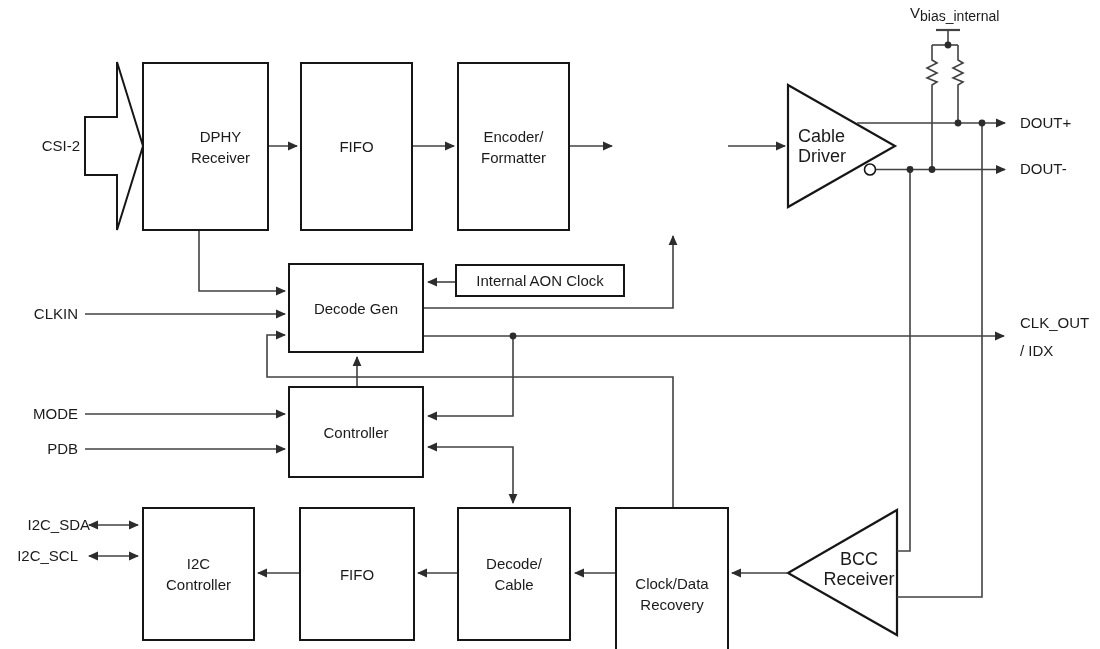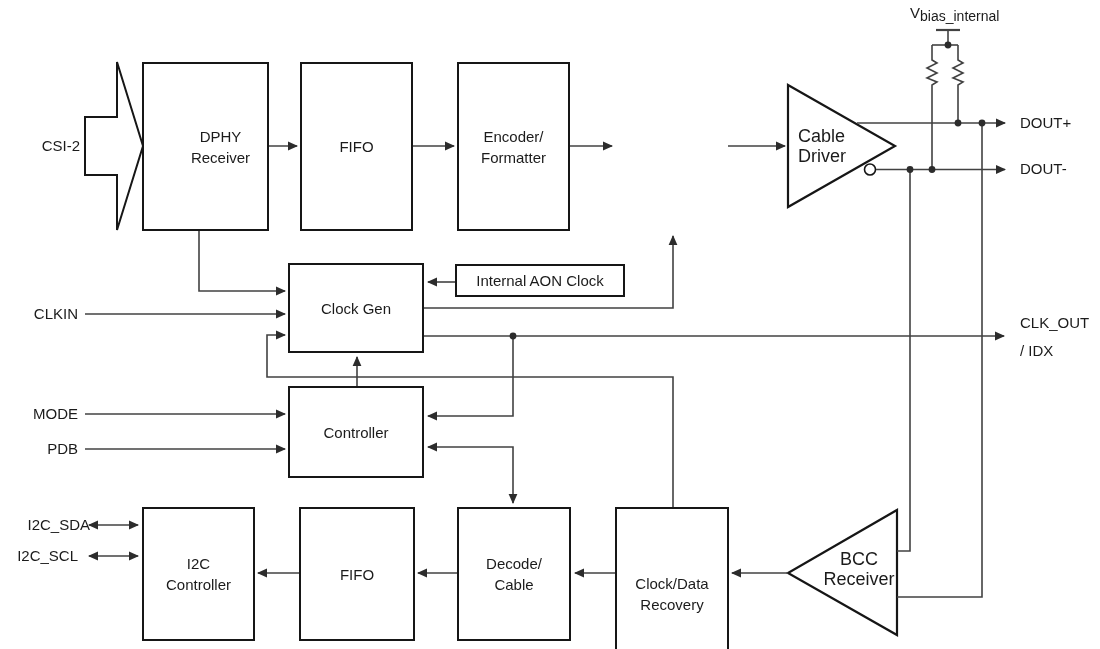--- a/index.html
+++ b/index.html
@@ -98,21 +98,21 @@
   </div>
   <div class="block" style="left:300px;top:62px;width:113px;height:169px;">
     <div>FIFO</div>
   </div>
   <div class="block" style="left:457px;top:62px;width:113px;height:169px;">
     <div>Encoder/</div>
     <div>Formatter</div>
   </div>
 
   <div class="block" style="left:288px;top:263px;width:136px;height:90px;">
-    <div>Clock Gen</div>
+    <div>Decode Gen</div>
   </div>
   <div class="block" style="left:455px;top:264px;width:170px;height:33px;">
     <div>Internal AON Clock</div>
   </div>
   <div class="block" style="left:288px;top:386px;width:136px;height:92px;">
     <div>Controller</div>
   </div>
 
   <div class="block" style="left:142px;top:507px;width:113px;height:134px;">
     <div>I2C</div>

